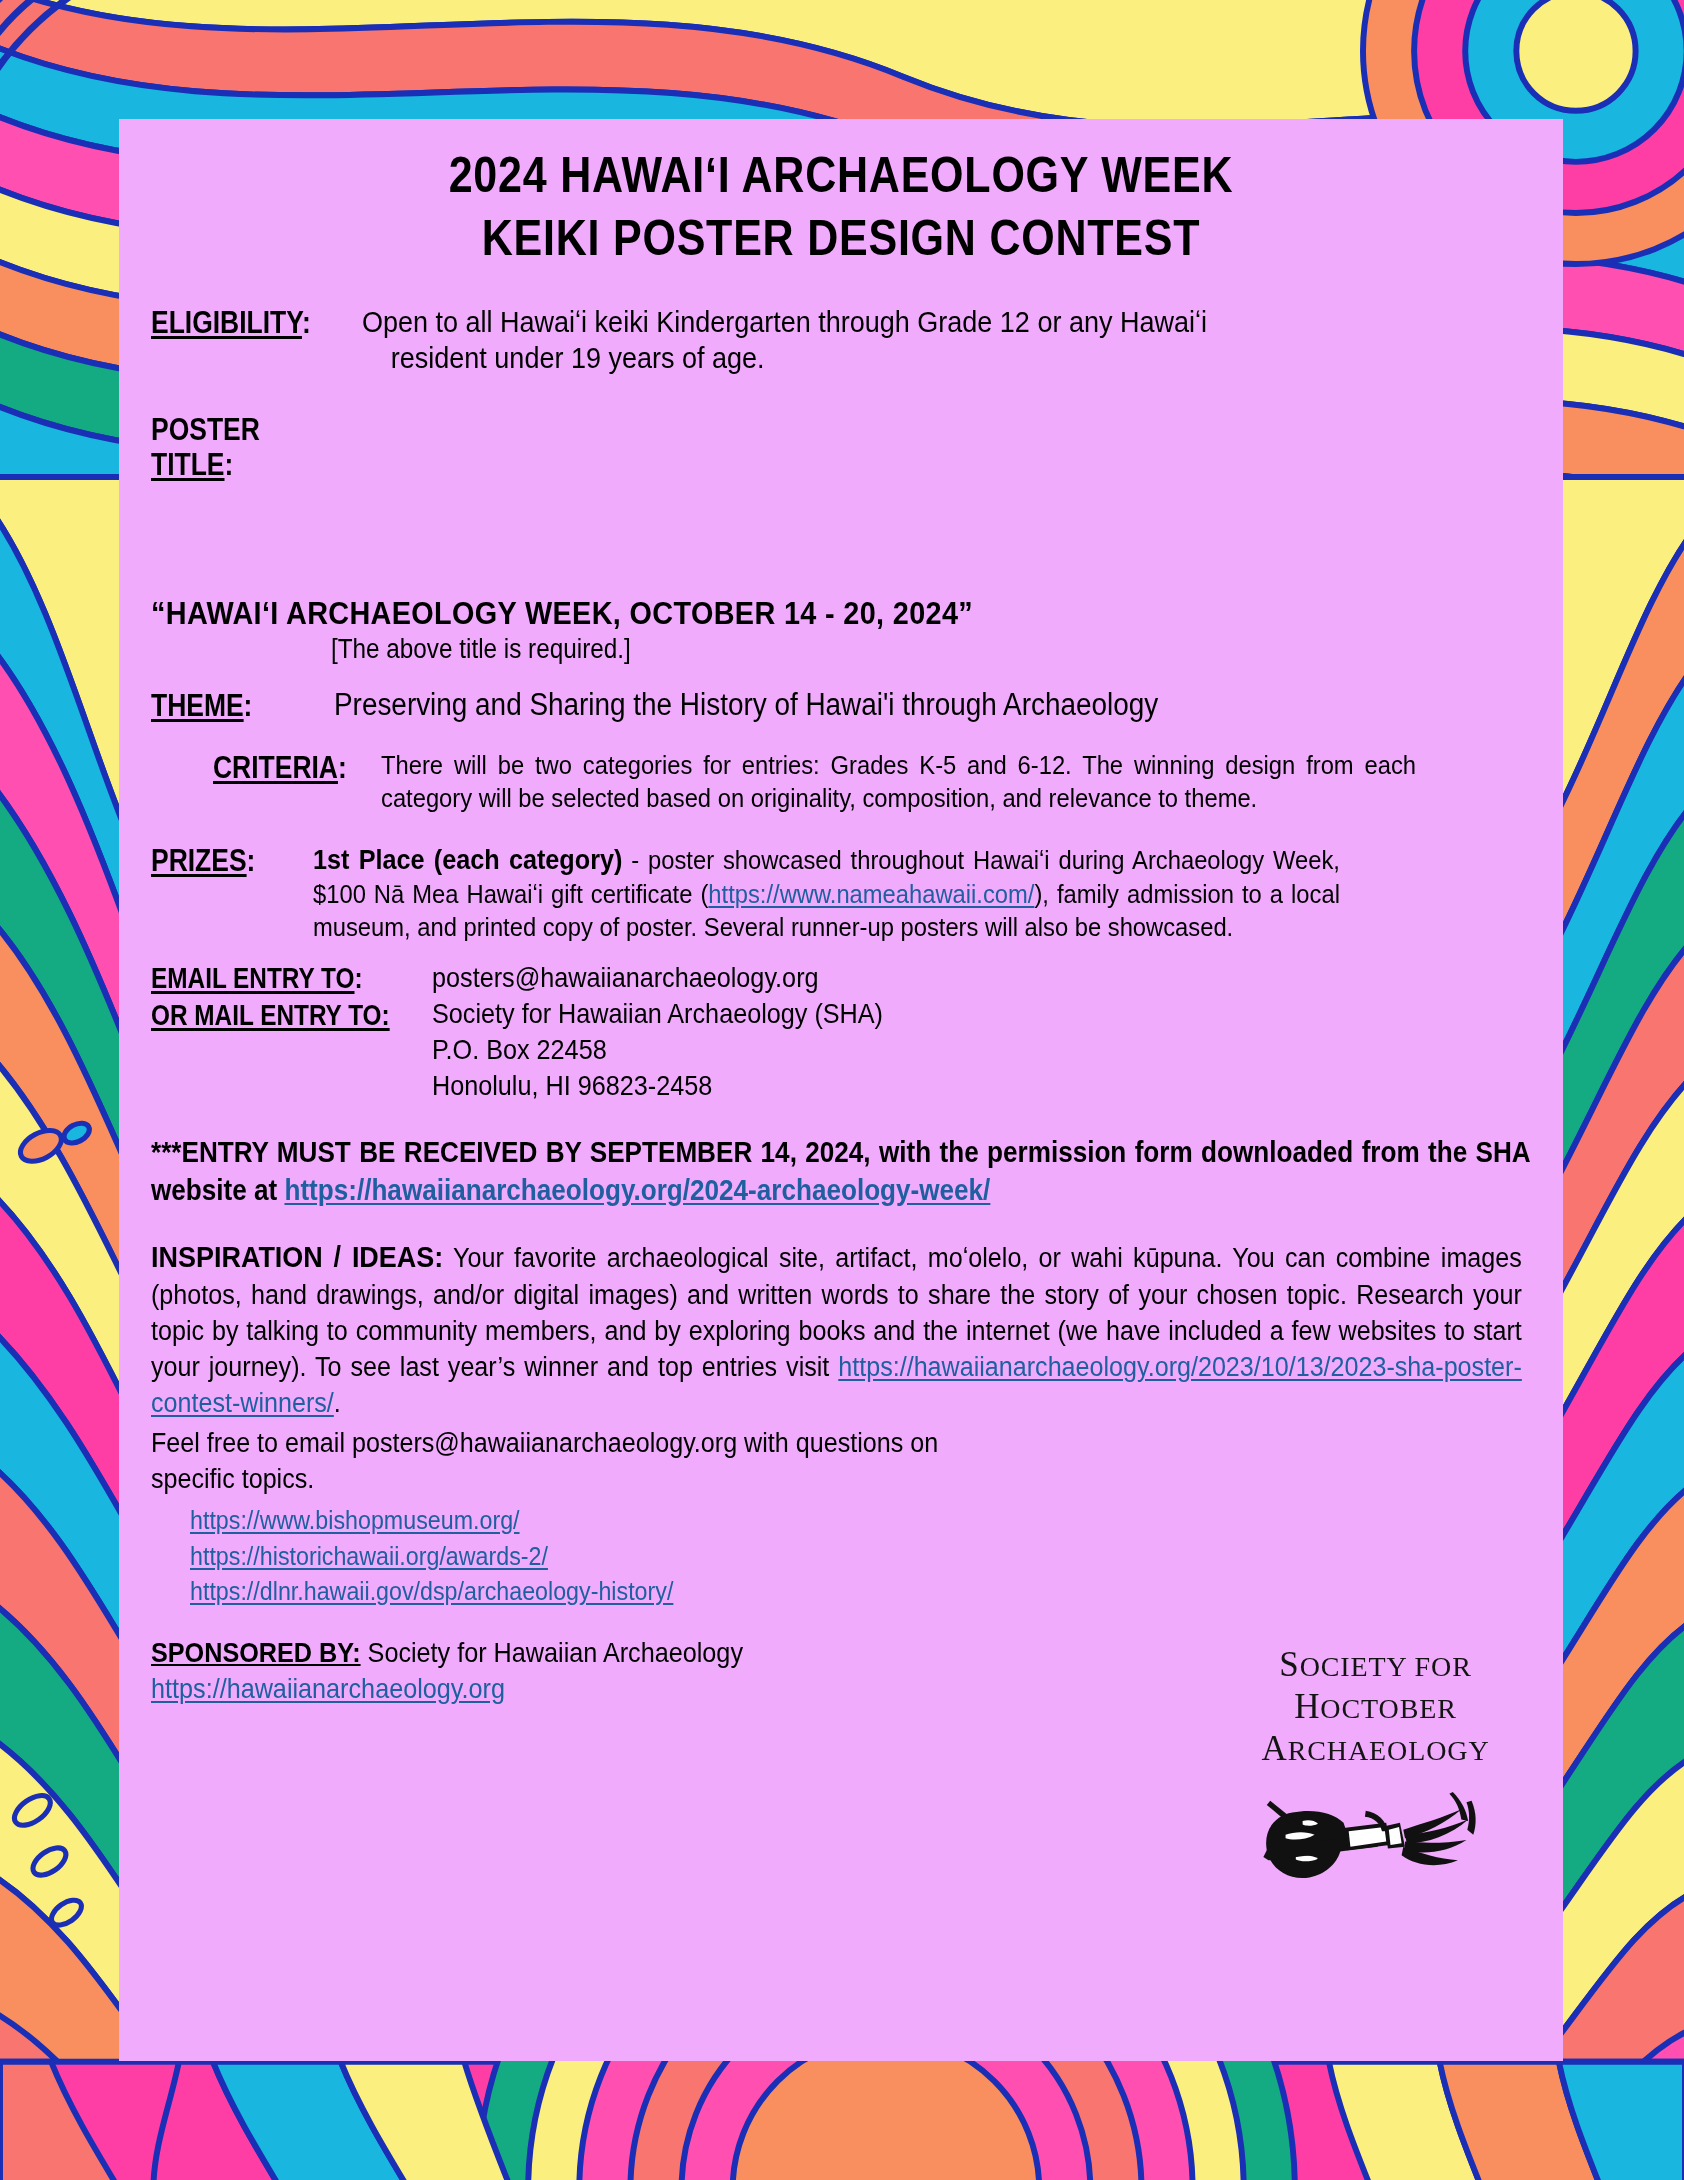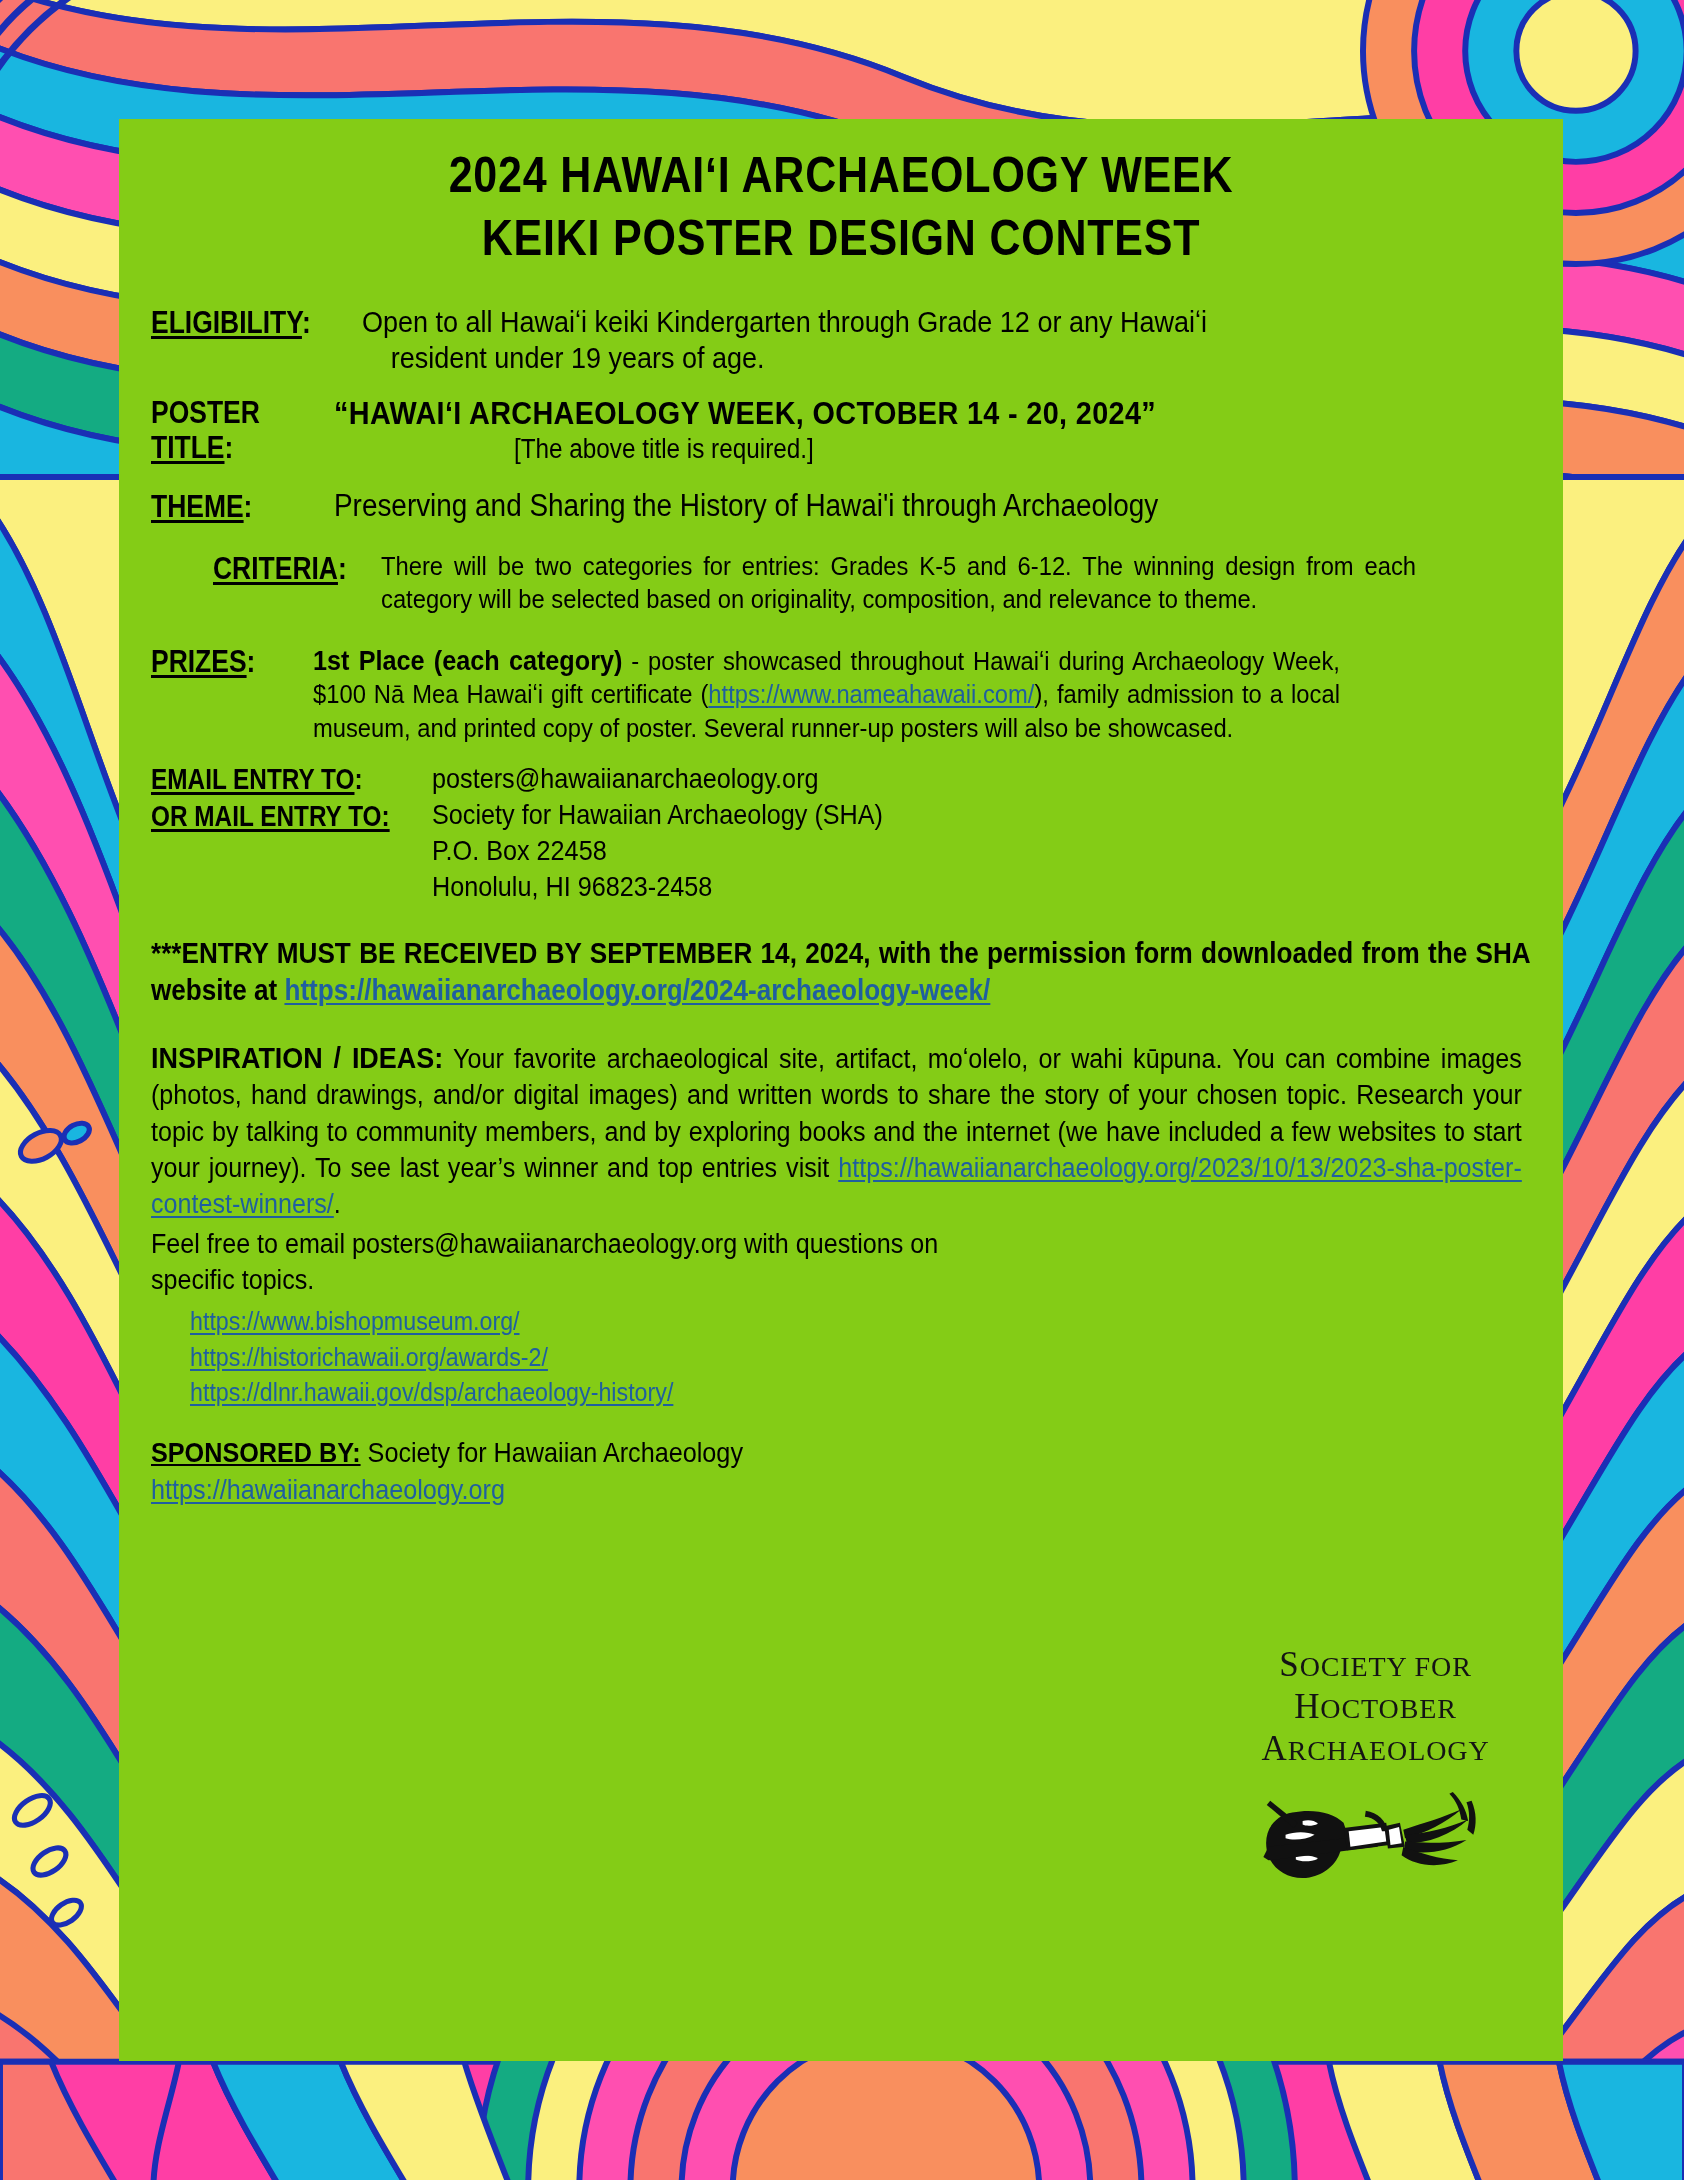--- a/index.html
+++ b/index.html
@@ -7,21 +7,21 @@
     width:1685px;height:2181px;overflow:hidden;
     font-family:"Liberation Sans","DejaVu Sans",sans-serif;
     background:#fff;position:relative;
   }
   #poster{position:absolute;inset:0;width:1685px;height:2181px;overflow:hidden;}
   #border-art{position:absolute;inset:0;width:1685px;height:2181px;}
 
   #sheet{
     position:absolute;left:119px;top:119px;
     width:1444px;height:1942px;
-    background:#84cc16;
+    background:#f0abfc;
     z-index:5;
     box-sizing:border-box;
     padding:27px 32px 0 32px;
   }
 
   .title{
     text-align:center;
     font-weight:700;
     font-size:50px;
     letter-spacing:0.9px;
@@ -41,21 +41,21 @@
   .lbl u{text-decoration:underline;text-underline-offset:3.4px;text-decoration-thickness:3.4px;}
   .body{color:#000;transform:scaleX(.9);transform-origin:left top;}
   a,.link{color:#1f5fa0;text-decoration:underline;text-underline-offset:2.6px;}
 
   
   #sec-eligibility{margin-top:37px;gap:28px;}
   #sec-eligibility .lbl{font-size:31.5px;width:183px;flex:0 0 183px;}
   #sec-eligibility .body{font-size:30px;line-height:1.2;width:1448px;}
   #sec-eligibility .body .l2{display:block;margin-left:32px;}
 
-  #sec-poster-title{margin-top:19px;}
+  #sec-poster-title{margin-top:36px;flex-direction:column;}
   #sec-poster-title .lbl{font-size:31.5px;width:183px;flex:0 0 183px;line-height:1.12;}
   #sec-poster-title .body{width:1448px;}
   #sec-poster-title .pt-main{font-size:32px;font-weight:700;letter-spacing:0.4px;white-space:nowrap;}
   #sec-poster-title .pt-sub{font-size:27px;text-align:center;width:733px;margin-top:1.7px;}
 
   #sec-theme{margin-top:22px;}
   #sec-theme .lbl{font-size:31.5px;width:183px;flex:0 0 183px;}
   #sec-theme .body{font-size:31px;width:1448px;}
 
   #sec-format{margin-top:24px;}

